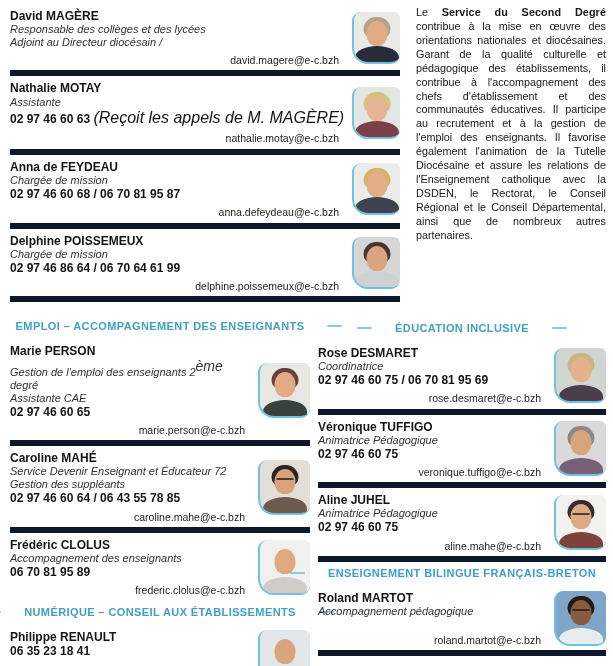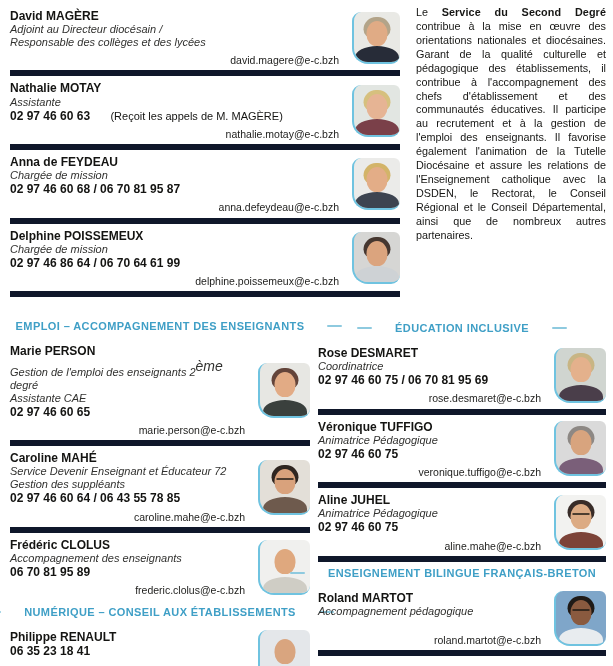--- a/index.html
+++ b/index.html
@@ -33,21 +33,21 @@
     border-bottom:6px solid #0f172a;
     padding:5px 0 4px 0;
   }
   .person.no-sep{border-bottom:none;}
   .info{flex:1;display:flex;flex-direction:column;min-width:0;line-height:1.18;}
   .info > div:empty{display:none;}
   .name{font-weight:bold;font-size:12px;color:#141412;}
   .role{font-style:italic;font-size:11px;color:#31312f;}
   .role sup{font-size:14px;}
   .phone-line{font-weight:bold;font-size:12px;color:#141412;}
-  .phone-note{font-weight:normal;font-size:11px;margin-left:17px;}
+  .phone-note{font-weight:normal;font-style:italic;font-size:16px;}
   .email{text-align:right;font-size:10.5px;margin-top:auto;padding:5px 6px 0 0;color:#1d1d1b;white-space:nowrap;}
 
   
   .photo{
     flex:none;align-self:center;position:relative;overflow:hidden;
     width:46px;height:50px;
     border-left:2px solid #6fc3e0;border-bottom:2px solid #6fc3e0;
     border-radius:9px 6px 9px 16px;
     background:var(--abg,#e6e6e3);
   }
@@ -61,22 +61,22 @@
 </head>
 <body>
 
 <div class="page">
 
   <div class="top-left">
 
     <div class="person">
       <div class="info">
         <div class="name">David MAGÈRE</div>
+        <div class="role">Responsable des collèges et des lycées</div>
         <div class="role">Adjoint au Directeur diocésain  /</div>
-        <div class="role">Responsable des collèges et des lycées</div>
         <div class="email">david.magere@e-c.bzh</div>
       </div>
       <div class="photo" style="--abg: #e9e9e5; --askin: #e0ab85; --ahair: #b3a489; --ashirt: #272c38;">
         <div class="hair"></div>
         <div class="head"></div>
         <div class="torso"></div>
 
       </div>
     </div>
 

